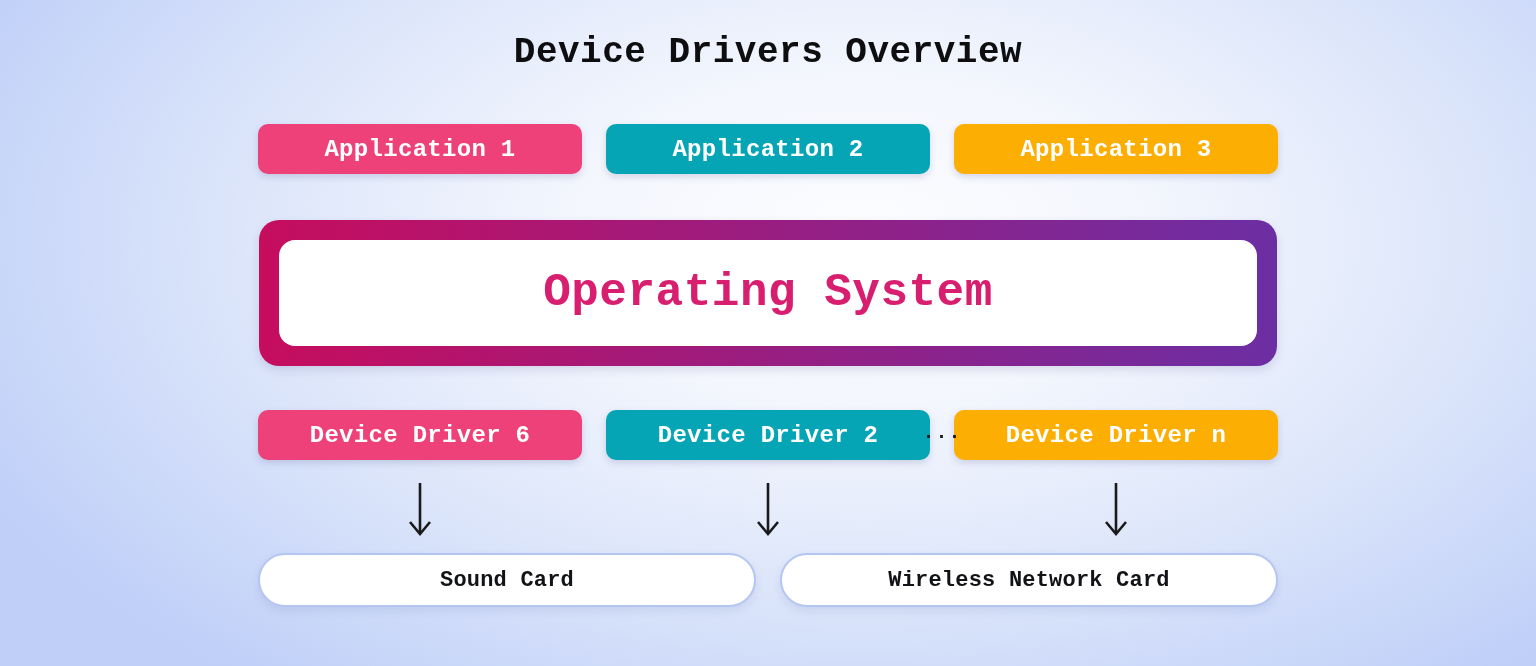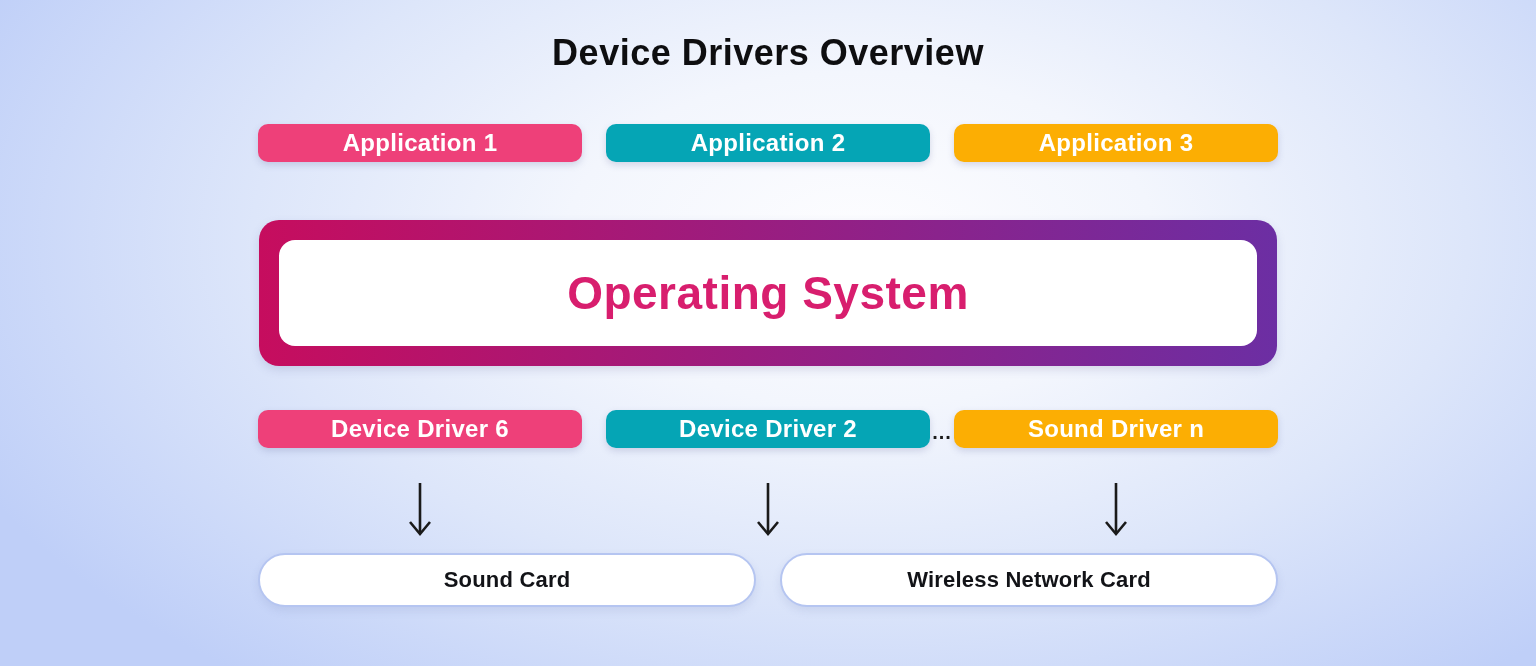--- a/index.html
+++ b/index.html
@@ -6,20 +6,21 @@
   html, body { width: 1536px; height: 666px; }
   body { font-family: "Liberation Sans", sans-serif; }
 
   .canvas {
     position: relative;
     width: 1536px;
     height: 666px;
     overflow: hidden;
     background: radial-gradient(ellipse 980px 560px at 56% 36%,
                 #fdfdff 0%, #f3f6fd 30%, #dde6fa 62%, #bfcff8 100%);
+    font-family: Liberation Mono, monospace;
   }
 
   .title {
     position: absolute;
     top: 32px;
     left: 0;
     width: 100%;
     text-align: center;
     font-size: 36px;
     font-weight: 800;
@@ -34,21 +35,21 @@
     display: flex;
     gap: 24px;
   }
   .row-apps    { top: 124px; height: 54px; }
   .row-drivers { top: 410px; height: 54px; }
   .row-arrows  { top: 479px; height: 60px; }
   .row-hw      { top: 553px; height: 54px; }
 
   .box {
     flex: 1 1 0;
-    height: 38px;
+    height: 50px;
     border-radius: 10px;
     display: flex;
     align-items: center;
     justify-content: center;
     color: #ffffff;
     font-size: 24px;
     font-weight: 700;
     letter-spacing: 0.3px;
     box-shadow: 0 3px 7px rgba(90, 95, 150, 0.22);
   }
@@ -146,21 +147,21 @@
   </div>
 
   <div class="row row-drivers">
     <div class="box" style="background-color: rgb(238, 64, 121);">
       <span>Device Driver 6</span>
     </div>
     <div class="box" style="background-color: rgb(5, 165, 181);">
       <span>Device Driver 2</span>
     </div>
     <div class="box" style="background-color: rgb(252, 174, 3);">
-      <span>Sound Driver n</span>
+      <span>Device Driver n</span>
     </div>
     <div class="ellipsis">...</div>
   </div>
 
   <div class="row row-arrows">
     <div class="arrow-cell">
       <svg width="28" height="58" viewBox="0 0 28 58">
         <line x1="14" y1="3" x2="14" y2="52" stroke="#1A1A1A" stroke-width="2.6"></line>
         <polyline points="4,42 14,54 24,42" fill="none" stroke="#1A1A1A" stroke-width="2.6"></polyline>
       </svg>

